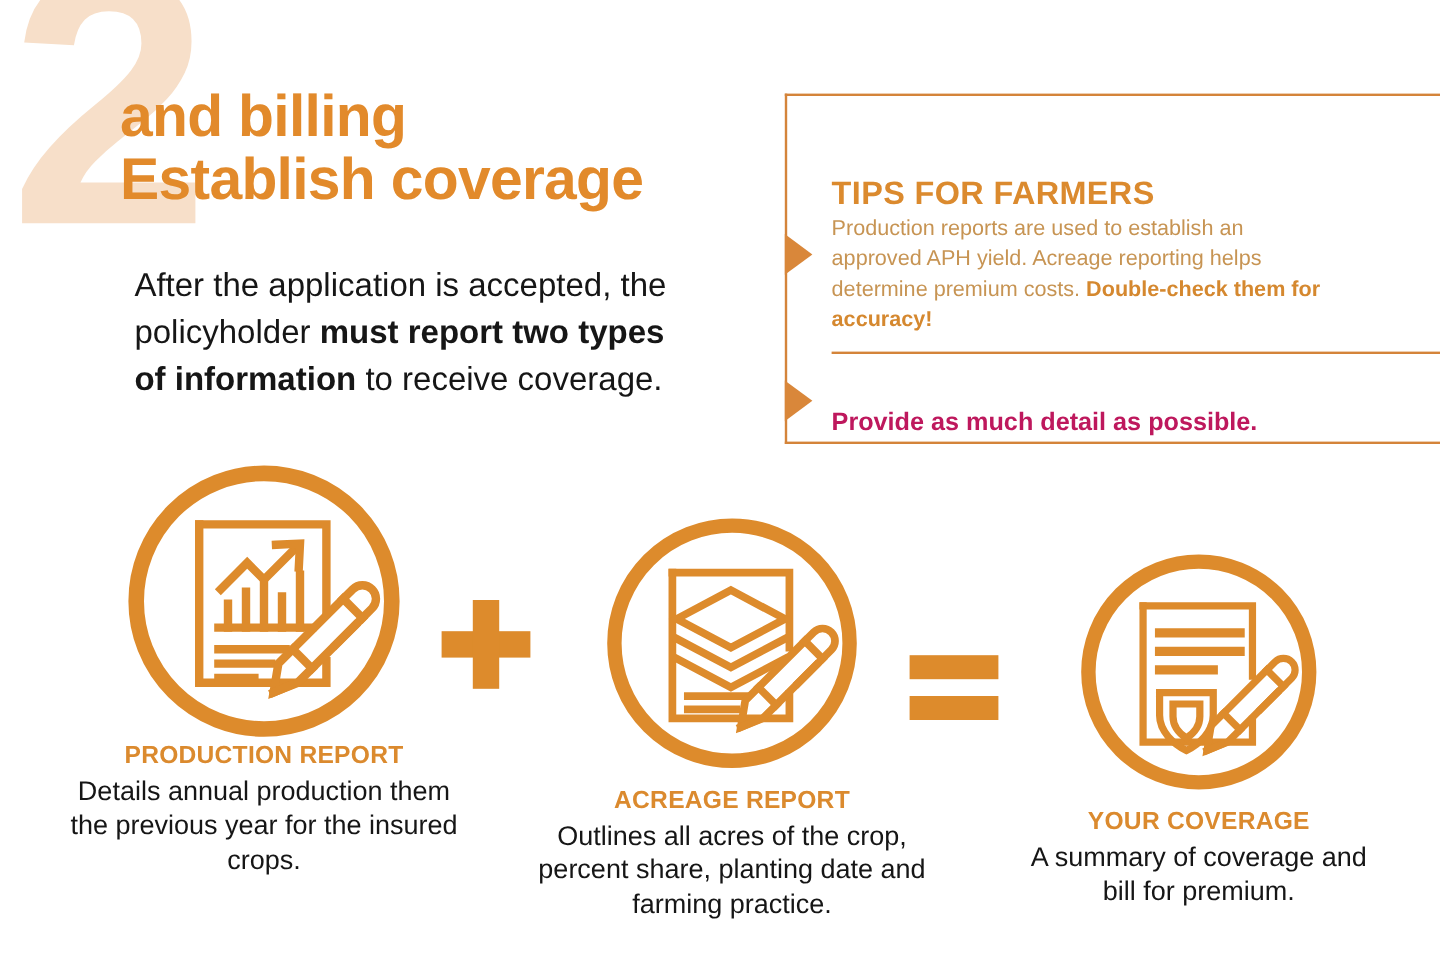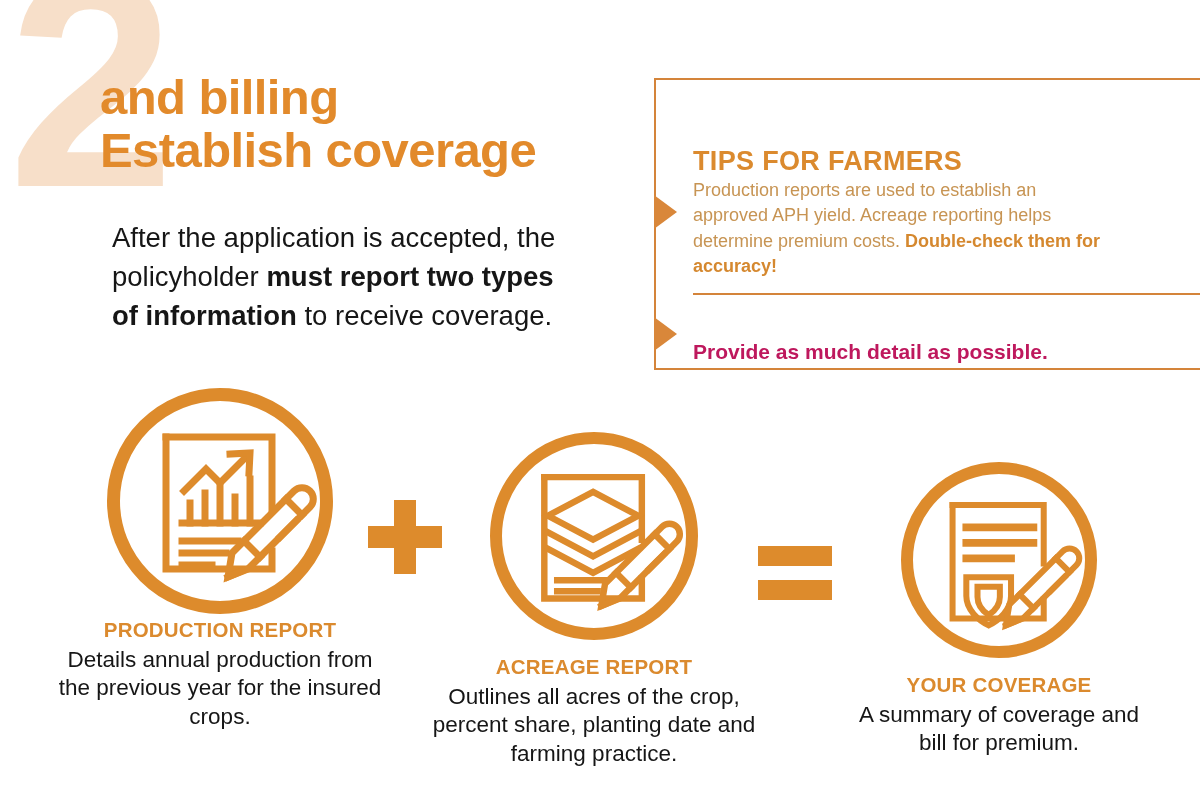--- a/index.html
+++ b/index.html
@@ -159,21 +159,21 @@
     line-height: 1.28;
     font-weight: 400;
   }
 
   
   #cluster-production { left: 55px; top: 388px; width: 330px; }
   #cluster-production .icon-circle { width: 226px; height: 226px; border-width: 13px; }
   #cluster-production .cluster-caption { margin-top: 3px; }
 
   
-  #cluster-acreage { left: 424px; top: 432px; width: 340px; }
+  #cluster-acreage { left: 440px; top: 432px; width: 340px; }
   #cluster-acreage .icon-circle { width: 208px; height: 208px; border-width: 12px; }
   #cluster-acreage .cluster-caption { margin-top: 14px; }
 
   
   #cluster-coverage { left: 844px; top: 462px; width: 310px; }
   #cluster-coverage .icon-circle { width: 196px; height: 196px; border-width: 12px; }
   #cluster-coverage .cluster-caption { margin-top: 14px; }
 
   
   .operator {
@@ -267,21 +267,21 @@
 
         <path d="M124 140 L140 156" stroke-width="7"></path>
 
         <path d="M166 98 L174 90 A11 11 0 0 1 190 106 L182 114" stroke-width="7"></path>
 
         <path d="M176 120 L160 136" stroke-width="7"></path>
       </svg>
     </div>
     <div class="cluster-caption">
       <span class="caption-title">PRODUCTION REPORT</span>
-      <span class="caption-desc">Details annual production from the previous year for the insured crops.</span>
+      <span class="caption-desc">Details annual production them the previous year for the insured crops.</span>
     </div>
   </div>
 
   <div class="operator" id="operator-plus">
     <div class="bar-h"></div>
     <div class="bar-v"></div>
   </div>
 
   <div class="cluster" id="cluster-acreage">
     <div class="icon-circle">

